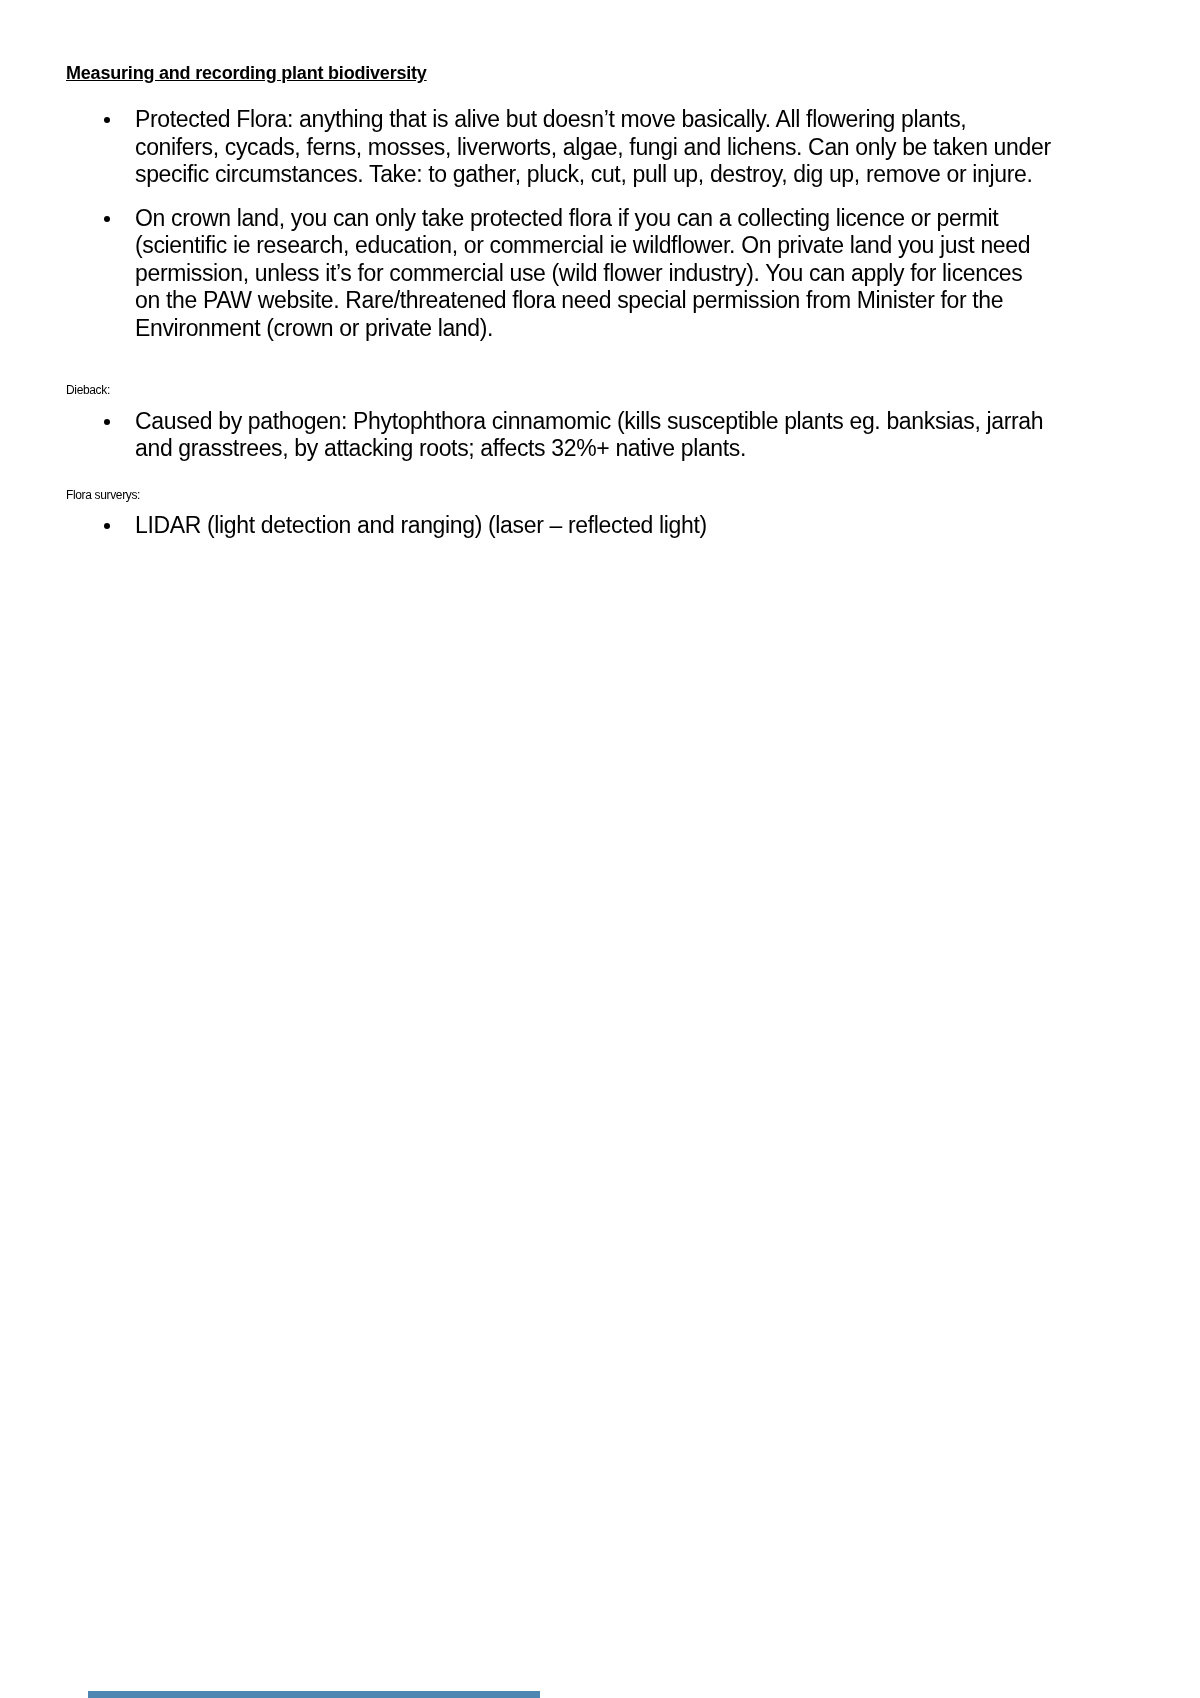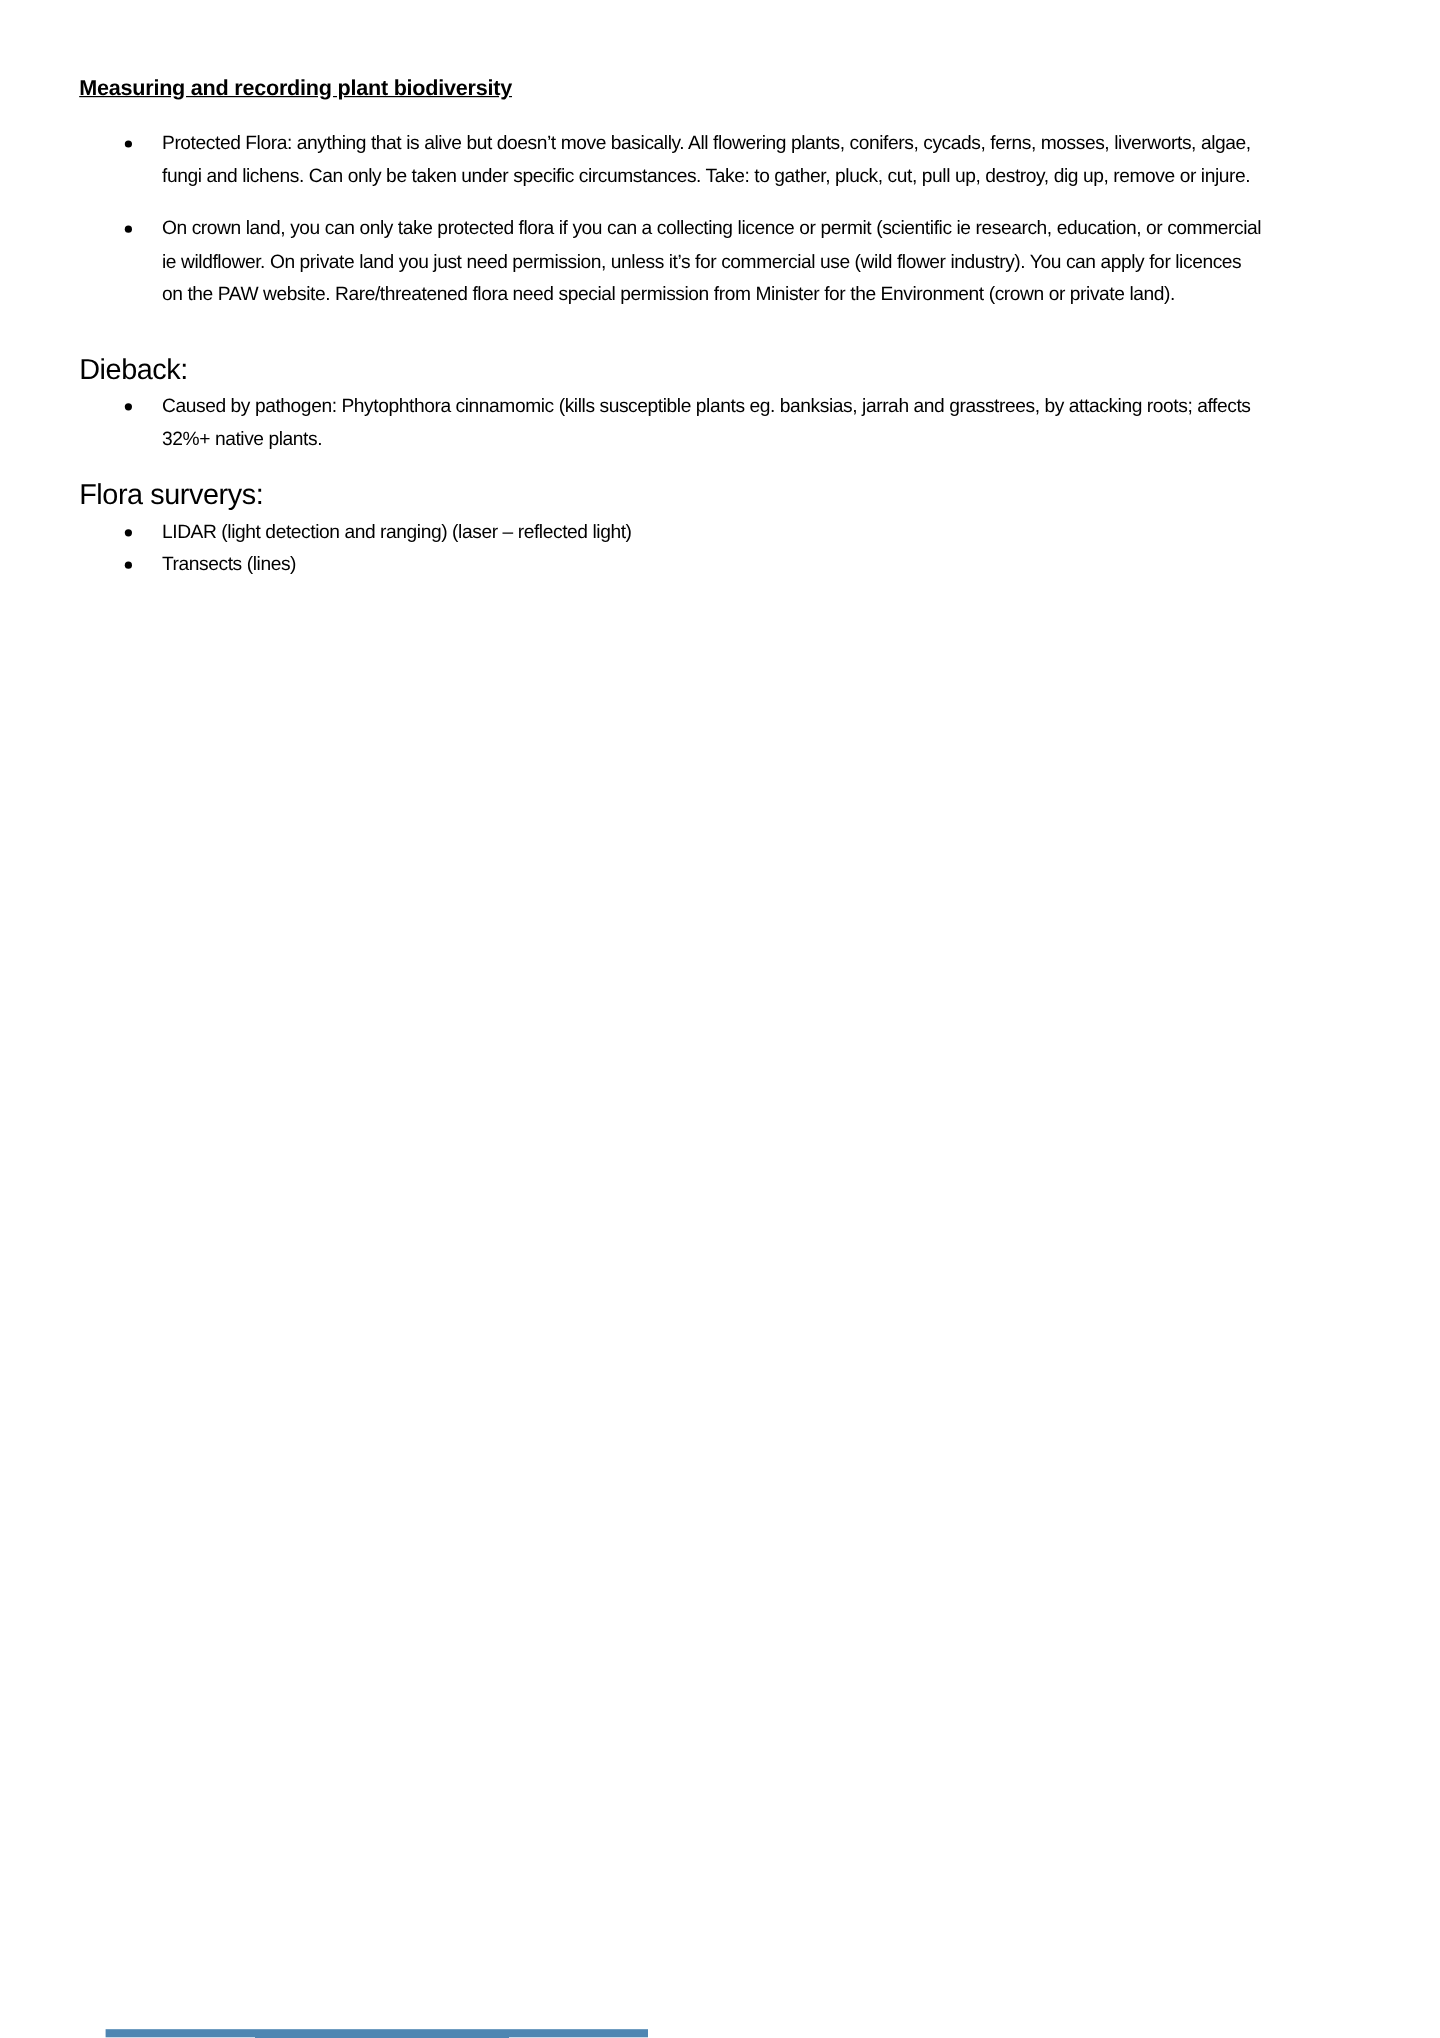--- a/index.html
+++ b/index.html
@@ -20,21 +20,21 @@
   }
   .doc-title {
     font-size: 18px;
     line-height: 27px;
     font-weight: 700;
     text-decoration: underline;
     letter-spacing: -0.2px;
     margin: 0 0 19px 0;
   }
   .body-text {
-    font-size: 16px;
+    font-size: 23px;
     line-height: 27.5px;
     letter-spacing: -0.35px;
   }
   ul.bullet-list {
     list-style: none;
     margin: 0;
     padding: 0;
   }
   ul.bullet-list li {
     position: relative;
@@ -48,21 +48,21 @@
     top: 11px;
     width: 6px;
     height: 6px;
     background: #000;
     border-radius: 50%;
   }
   ul.bullet-list.spaced li + li {
     margin-top: 16px;
   }
   .section-heading {
-    font-size: 24px;
+    font-size: 12px;
     line-height: 27.5px;
     font-weight: 400;
     letter-spacing: -0.35px;
     margin: 0 0 3px 0;
   }
   .mt-lg { margin-top: 35px; }
   .mt-md { margin-top: 19px; }
   .highlight-bar {
     position: absolute;
     left: 88px;
@@ -95,20 +95,17 @@
       <span>Caused by pathogen: Phytophthora cinnamomic (kills susceptible plants eg. banksias, jarrah and grasstrees, by attacking roots; affects 32%+ native plants.</span>
     </li>
   </ul>
 
   <h2 class="section-heading mt-md">Flora surverys:</h2>
 
   <ul class="bullet-list body-text">
     <li>
       <span>LIDAR (light detection and ranging) (laser – reflected light)</span>
     </li>
-    <li>
-      <span>Transects (lines)</span>
-    </li>
   </ul>
 
 </div>
 
 <div class="highlight-bar"></div>
 
 </body></html>

